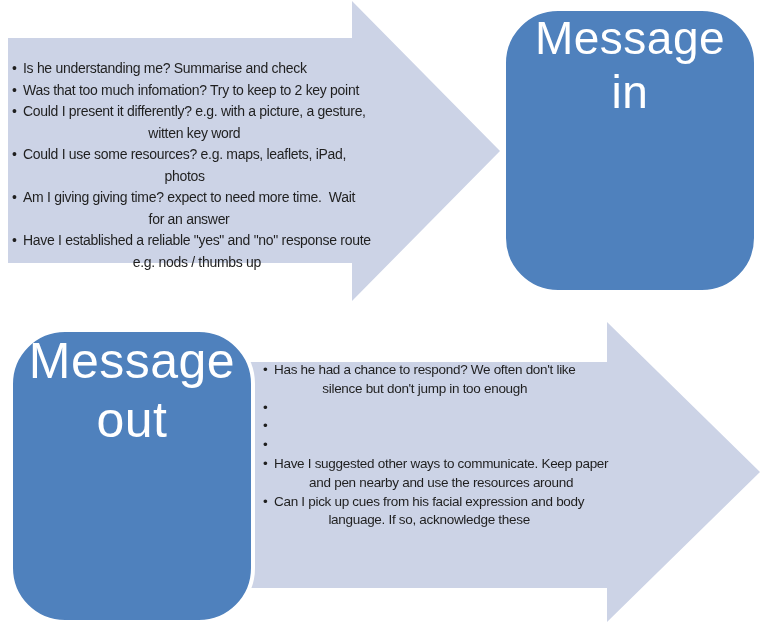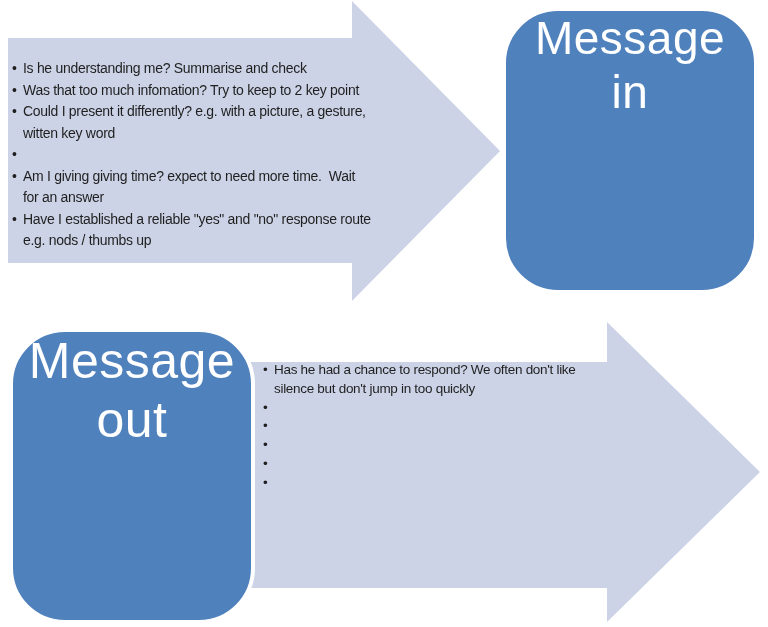--- a/index.html
+++ b/index.html
@@ -19,21 +19,21 @@
     color:var(--box-text,#ffffff);text-align:center;white-space:pre-wrap;
     letter-spacing:0.5px;
   }
   .box-in{left:502px;top:7px;width:256px;height:287px;}
   .box-in .label{font-size:46px;line-height:1.18;}
   .box-out{left:9px;top:328px;width:246px;height:296px;}
   .box-out .label{font-size:50px;line-height:1.18;}
   .bullets{position:absolute;color:var(--bullet-text,#1f1f1f);}
   .bullets .item{display:flex;}
   .bullets .dot{flex:0 0 11px;}
-  .bullets .txt{white-space:pre-wrap;}
+  .bullets .txt{white-space:pre-wrap;text-align:center;}
   .bullets-top{left:12px;top:58px;width:360px;font-size:14px;line-height:21.5px;letter-spacing:-0.3px;}
   .bullets-bottom{left:263px;top:361px;width:395px;font-size:13.5px;line-height:18.8px;letter-spacing:-0.3px;}
 </style>
 </head>
 <body>
 
 <div class="canvas">
 
   <svg class="arrow-layer" width="768" height="627" viewBox="0 0 768 627">
     <polygon points="8,38 352,38 352,1 500,151 352,301 352,263 8,263" fill="var(--arrow-fill,#ccd3e6)"></polygon>
@@ -49,20 +49,22 @@
       <span class="dot">•</span>
       <span class="txt">Was that too much infomation? Try to keep to 2 key point</span>
     </div>
     <div class="item">
       <span class="dot">•</span>
       <span class="txt">Could I present it differently? e.g. with a picture, a gesture,
 witten key word</span>
     </div>
     <div class="item">
       <span class="dot">•</span>
+      <span class="txt">Could I use some resources? e.g. maps, leaflets, iPad,
+photos</span>
     </div>
     <div class="item">
       <span class="dot">•</span>
       <span class="txt">Am I giving giving time? expect to need more time.  Wait
 for an answer</span>
     </div>
     <div class="item">
       <span class="dot">•</span>
       <span class="txt">Have I established a reliable "yes" and "no" response route
 e.g. nods / thumbs up</span>
@@ -76,32 +78,36 @@
 
   <div class="msg-box box-out">
     <div class="label">Message
 out</div>
   </div>
 
   <div class="bullets bullets-bottom">
     <div class="item">
       <span class="dot">•</span>
       <span class="txt">Has he had a chance to respond? We often don't like
-silence but don't jump in too quickly</span>
+silence but don't jump in too enough</span>
     </div>
     <div class="item">
       <span class="dot">•</span>
     </div>
     <div class="item">
       <span class="dot">•</span>
     </div>
     <div class="item">
       <span class="dot">•</span>
     </div>
     <div class="item">
       <span class="dot">•</span>
+      <span class="txt">Have I suggested other ways to communicate. Keep paper
+and pen nearby and use the resources around</span>
     </div>
     <div class="item">
       <span class="dot">•</span>
+      <span class="txt">Can I pick up cues from his facial expression and body
+language. If so, acknowledge these</span>
     </div>
   </div>
 
 </div>
 
 </body></html>

